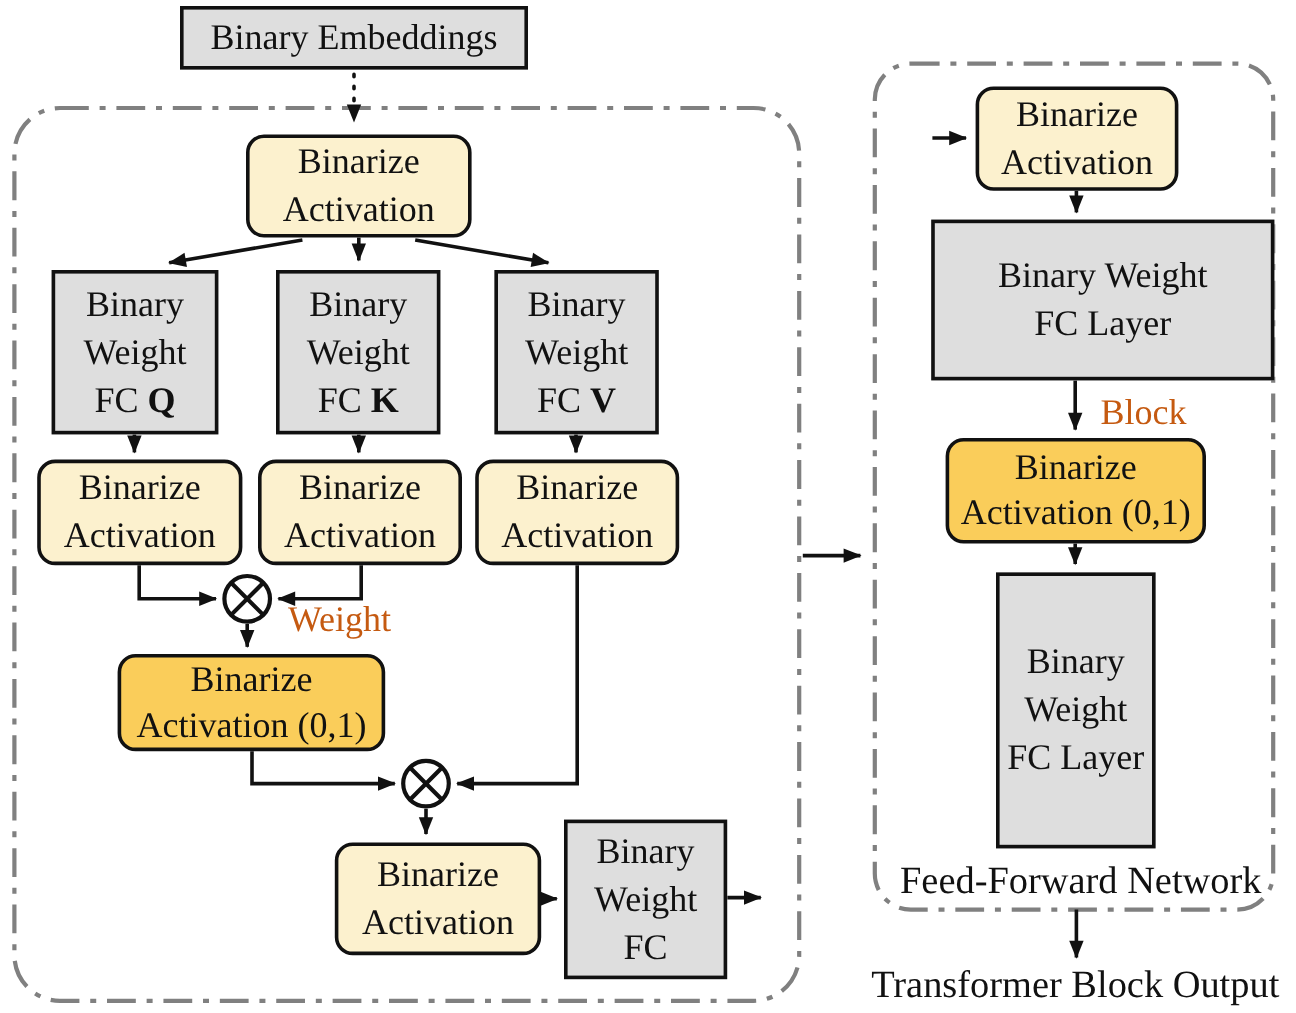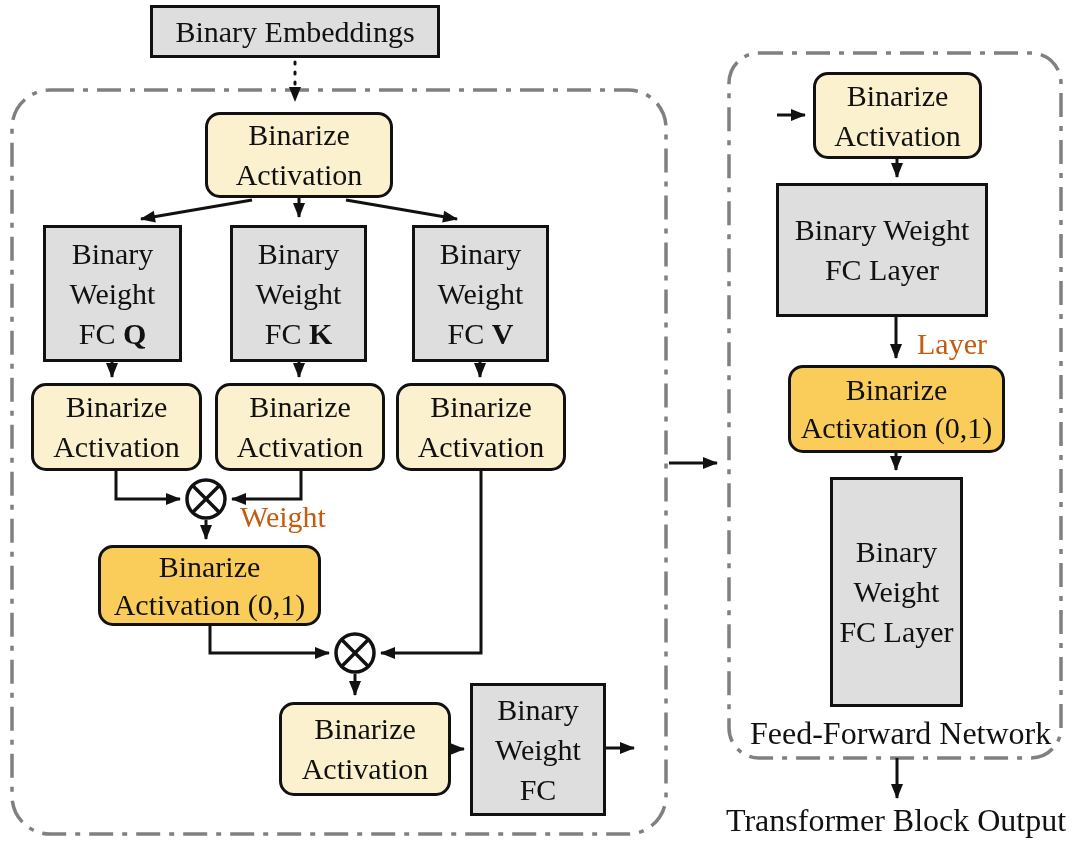--- a/index.html
+++ b/index.html
@@ -140,26 +140,26 @@
     <span>Weight</span>
     <span>FC</span>
   </div>
 
 
   <div class="box cream" style="left:813px;top:72px;width:169px;height:87px">
     <span>Binarize</span>
     <span>Activation</span>
   </div>
 
-  <div class="box gray" style="left:776px;top:183px;width:212px;height:134px">
+  <div class="box gray" style="left:776px;top:183px;width:286px;height:134px">
     <span>Binary Weight</span>
     <span>FC Layer</span>
   </div>
 
-  <div class="lbl orange" style="left:917px;top:327px">Layer</div>
+  <div class="lbl orange" style="left:917px;top:327px">Block</div>
 
   <div class="box gold" style="left:788px;top:365px;width:217px;height:88px;line-height:38px">
     <span>Binarize</span>
     <span>Activation (0,1)</span>
   </div>
 
   <div class="box gray" style="left:830px;top:477px;width:133px;height:230px">
     <span>Binary</span>
     <span>Weight</span>
     <span>FC Layer</span>

